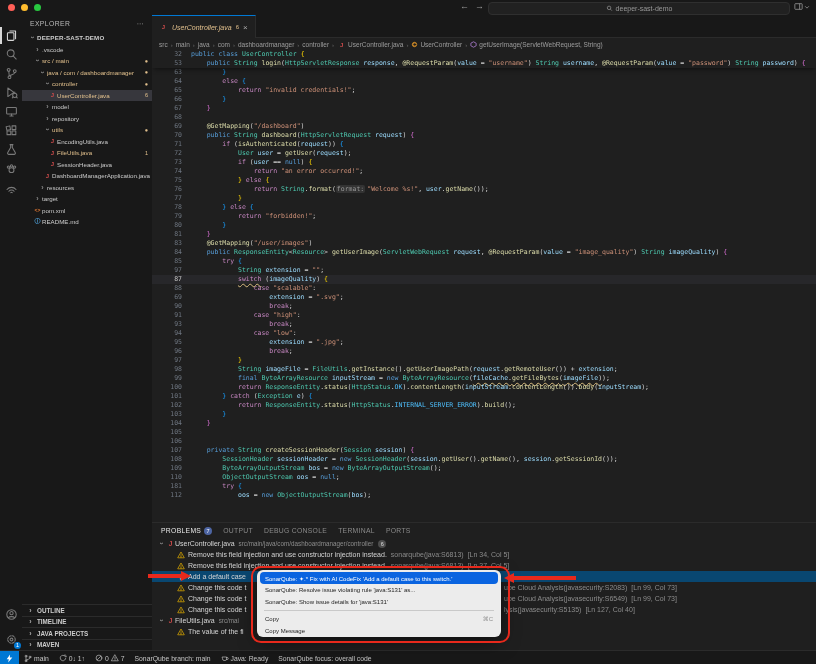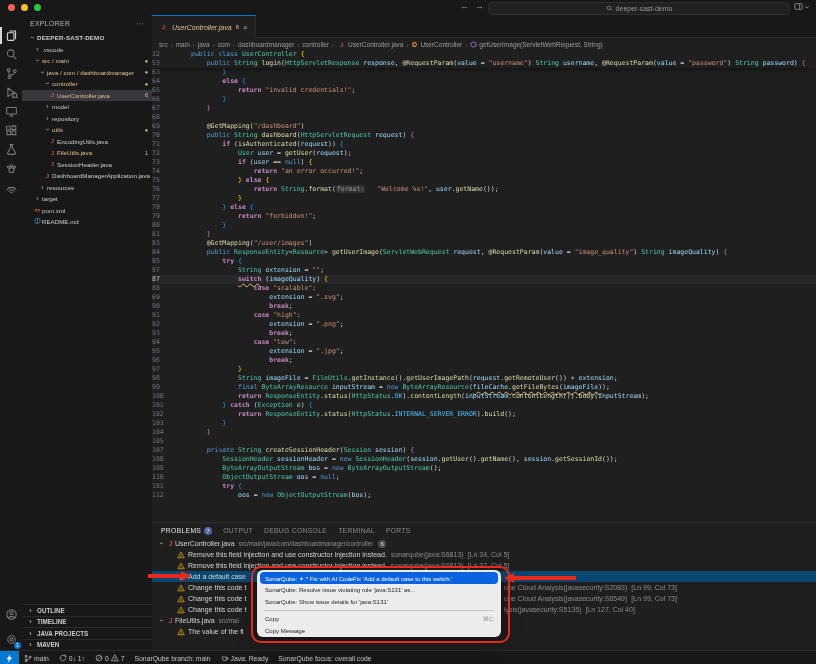--- a/index.html
+++ b/index.html
@@ -45,28 +45,28 @@
        display:flex;align-items:center;padding:0 7px;gap:4px;font-size:7px;}
   #tab .lbl{color:#e2c08d;font-style:italic;}
   #tab .cnt{color:#e2c08d;font-size:6px;}
   #tab .x{color:#aaaaaa;font-size:8px;}
   #breadcrumbs{height:13px;display:flex;align-items:center;font-size:6.5px;color:#9d9d9d;padding-left:7px;white-space:nowrap;}
   .bsep{color:#6a6a6a;margin:0 3px;font-size:6px;}
   .bc{display:flex;align-items:center;gap:2px;}
   #code{position:absolute;left:0;top:35px;right:0;bottom:0;overflow:hidden;}
   .line{display:flex;height:9px;line-height:9px;font-size:6.5px;}
   .line.cur{background:#27272a;}
-  .ln{flex:0 0 30px;padding-right:9px;color:#6e7681;}
+  .ln{flex:0 0 30px;text-align:right;padding-right:9px;color:#6e7681;}
   .line.cur .ln{color:#c6c6c6;}
   .lc{white-space:pre;flex:1 1 auto;}
   #sticky{box-shadow:0 3px 5px -2px rgba(0,0,0,.55);position:relative;z-index:3;background:#1f1f1f;}
-  .tok.k{color:#569cd6;} .tok.c{color:#c586c0;font-weight:bold;} .tok.t{color:#4ec9b0;} .tok.f{color:#dcdcaa;}
+  .tok.k{color:#569cd6;} .tok.c{color:#c586c0;} .tok.t{color:#4ec9b0;} .tok.f{color:#dcdcaa;}
   .tok.v{color:#9cdcfe;} .tok.s{color:#ce9178;} .tok.a{color:#dcdcaa;} .tok.d{color:#d4d4d4;}
   .tok.e{color:#4fc1ff;} .tok.b1{color:#ffd700;} .tok.b2{color:#da70d6;} .tok.b3{color:#179fff;}
-  .tok.i{color:#969696;background:#333333;border-radius:2px;padding:0 1px;margin-right:12px;}
+  .tok.i{color:#969696;background:#333333;border-radius:2px;padding:0 1px;margin-right:2px;}
   .tok.u{text-decoration-line:underline;text-decoration-style:wavy;text-decoration-color:#d7ba7d;
          text-decoration-thickness:1px;text-underline-offset:1.5px;}
   
   #panel{position:absolute;left:152px;top:522px;width:664px;height:128px;background:#1f1f1f;border-top:1px solid #2b2b2b;}
   #ptabs{height:15px;display:flex;align-items:center;gap:11px;padding-left:9px;font-size:6.8px;letter-spacing:.3px;color:#8a8a8a;}
   .ptab{display:flex;align-items:center;gap:3px;}
   .ptab.active{color:#e7e7e7;}
   .pbadge{background:#4d65a3;color:#fff;border-radius:50%;width:8px;height:8px;font-size:5.5px;display:flex;align-items:center;justify-content:center;}
   #prows{position:absolute;left:0;top:15px;right:0;}
   .prow{height:11px;display:flex;align-items:center;font-size:7px;white-space:nowrap;position:relative;}
@@ -510,24 +510,20 @@
           </div>
           <div class="line">
             <span class="ln">90</span>
             <span class="lc"><span class="tok d">                    </span><span class="tok c">break</span><span class="tok d">;</span></span>
           </div>
           <div class="line">
             <span class="ln">91</span>
             <span class="lc"><span class="tok d">                </span><span class="tok c">case</span><span class="tok d"> </span><span class="tok s">"high"</span><span class="tok d">:</span></span>
           </div>
           <div class="line">
-            <span class="ln">92</span>
-            <span class="lc"><span class="tok d">                    </span><span class="tok v">extension</span><span class="tok d"> = </span><span class="tok s">".png"</span><span class="tok d">;</span></span>
-          </div>
-          <div class="line">
             <span class="ln">93</span>
             <span class="lc"><span class="tok d">                    </span><span class="tok c">break</span><span class="tok d">;</span></span>
           </div>
           <div class="line">
             <span class="ln">94</span>
             <span class="lc"><span class="tok d">                </span><span class="tok c">case</span><span class="tok d"> </span><span class="tok s">"low"</span><span class="tok d">:</span></span>
           </div>
           <div class="line">
             <span class="ln">95</span>
             <span class="lc"><span class="tok d">                    </span><span class="tok v">extension</span><span class="tok d"> = </span><span class="tok s">".jpg"</span><span class="tok d">;</span></span>
@@ -563,20 +559,24 @@
           <div class="line">
             <span class="ln">103</span>
             <span class="lc"><span class="tok d">        </span><span class="tok b3">}</span></span>
           </div>
           <div class="line">
             <span class="ln">104</span>
             <span class="lc"><span class="tok d">    </span><span class="tok b2">}</span></span>
           </div>
           <div class="line">
             <span class="ln">105</span>
+            <span class="lc"></span>
+          </div>
+          <div class="line">
+            <span class="ln">106</span>
             <span class="lc"></span>
           </div>
           <div class="line">
             <span class="ln">107</span>
             <span class="lc"><span class="tok d">    </span><span class="tok k">private</span><span class="tok d"> </span><span class="tok t">String</span><span class="tok d"> </span><span class="tok f">createSessionHeader</span><span class="tok d">(</span><span class="tok t">Session</span><span class="tok d"> </span><span class="tok v">session</span><span class="tok d">) </span><span class="tok b2">{</span></span>
           </div>
           <div class="line">
             <span class="ln">108</span>
             <span class="lc"><span class="tok d">        </span><span class="tok t">SessionHeader</span><span class="tok d"> </span><span class="tok v">sessionHeader</span><span class="tok d"> = </span><span class="tok k">new</span><span class="tok d"> </span><span class="tok t">SessionHeader</span><span class="tok d">(</span><span class="tok v">session</span><span class="tok d">.</span><span class="tok f">getUser</span><span class="tok d">().</span><span class="tok f">getName</span><span class="tok d">(), </span><span class="tok v">session</span><span class="tok d">.</span><span class="tok f">getSessionId</span><span class="tok d">());</span></span>
           </div>

